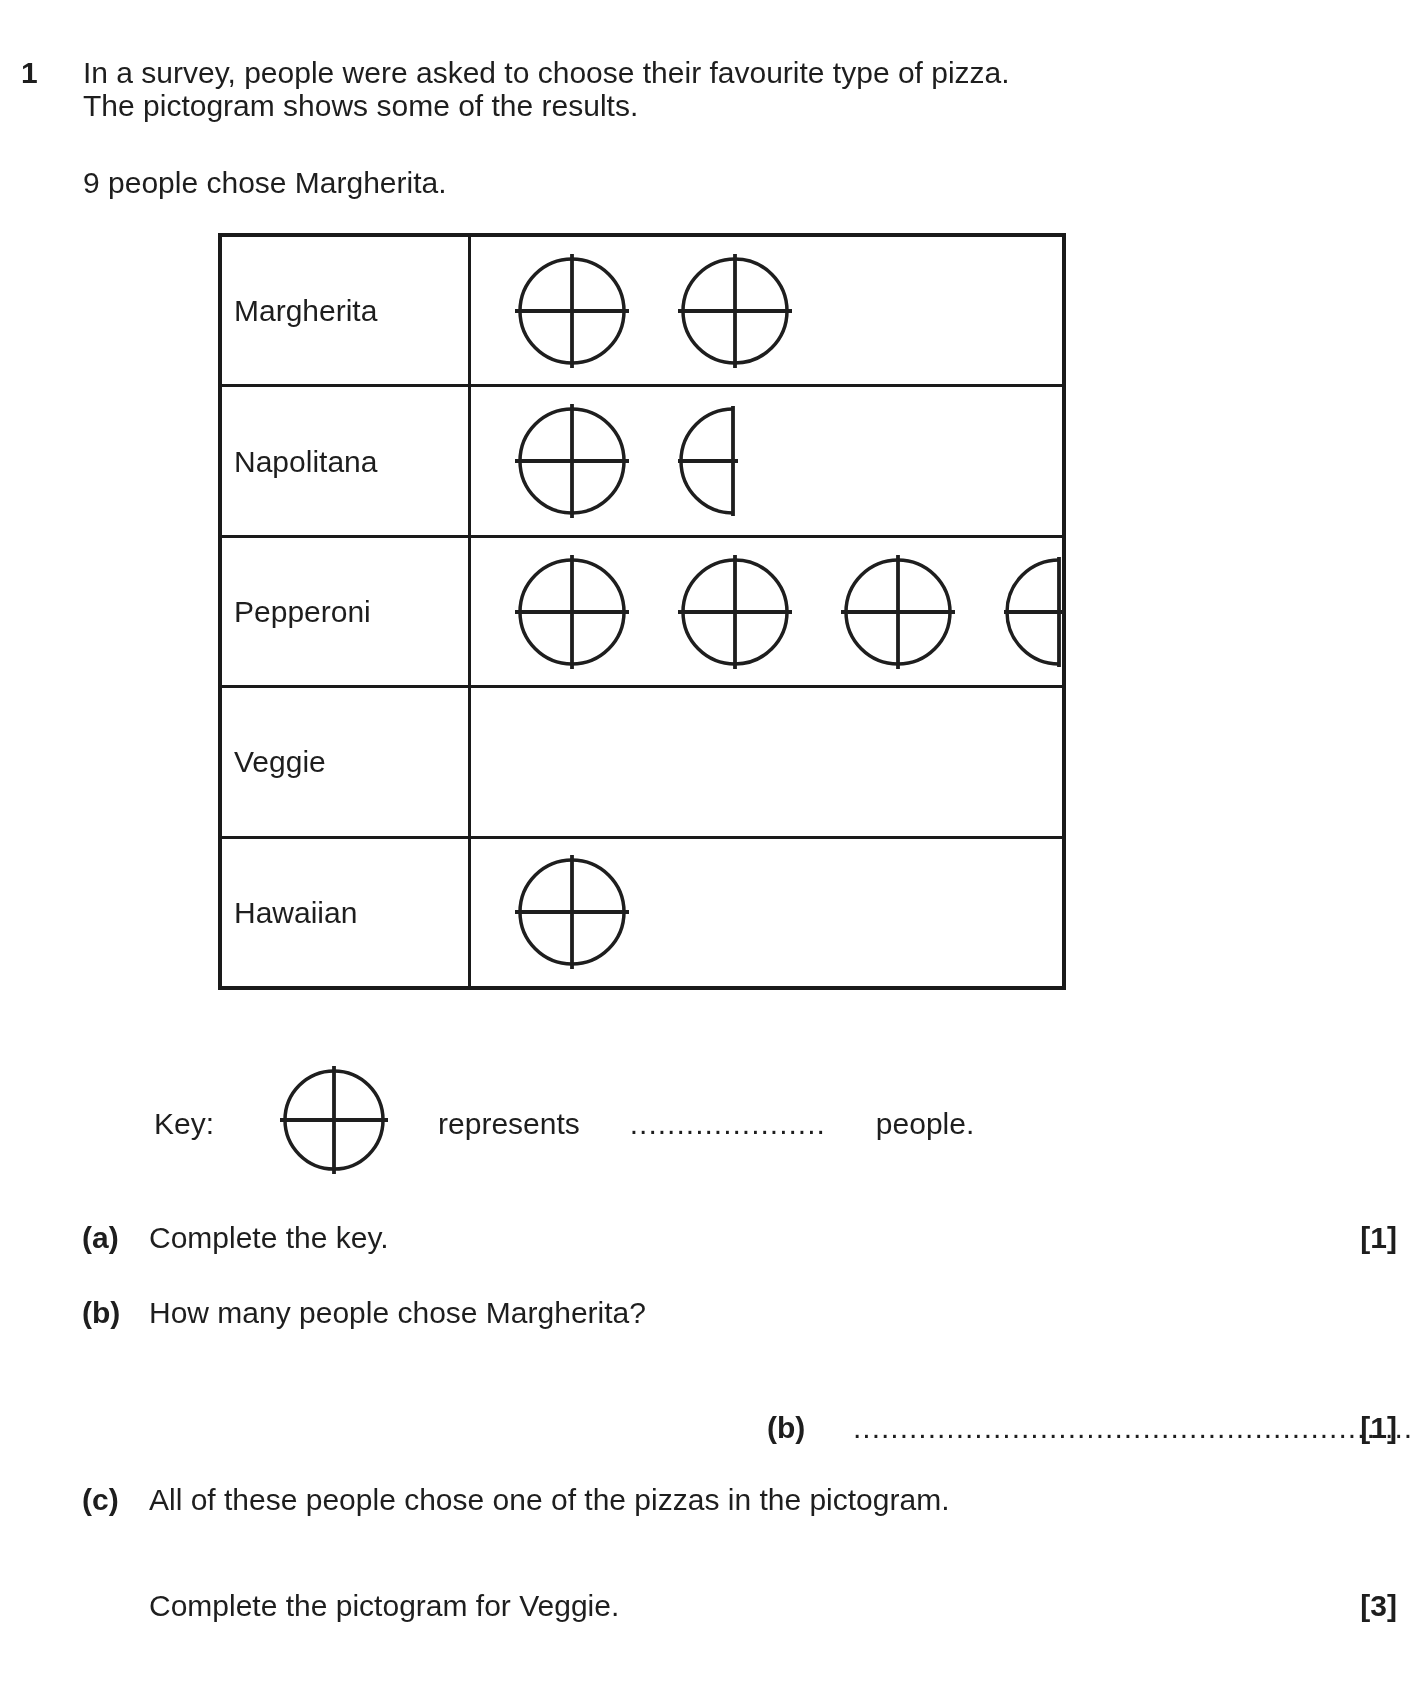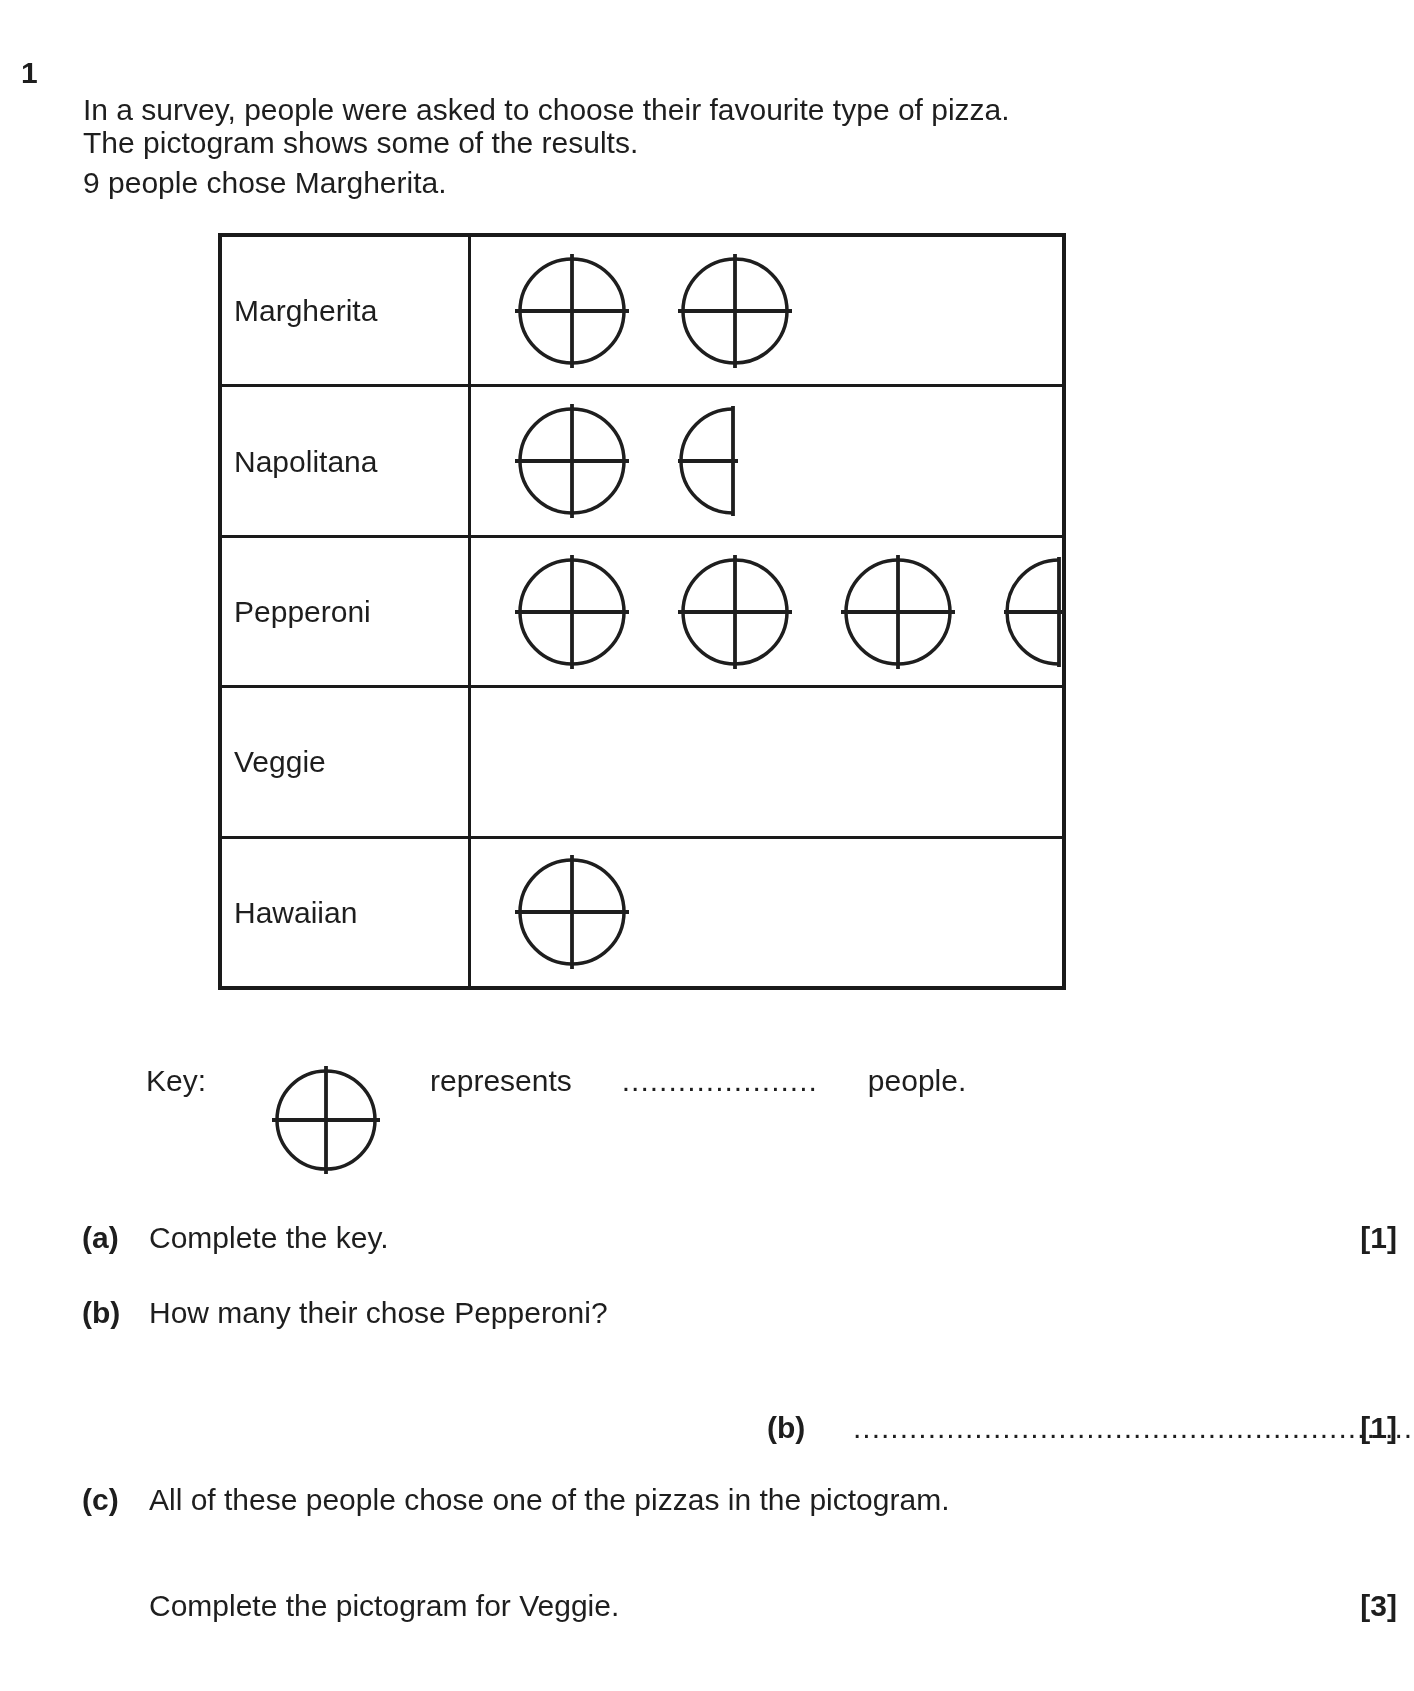--- a/index.html
+++ b/index.html
@@ -34,37 +34,37 @@
     padding-left:12px;box-sizing:border-box;
   }
   .psymbols{
     flex:1;display:flex;align-items:center;
     padding-left:42px;gap:45px;
   }
   .psymbols svg{display:block;}
 
   
   .keyline{
-    position:absolute;left:146px;top:1064px;height:118px;
-    display:flex;gap:40px;
+    position:absolute;left:154px;top:1064px;height:118px;
+    display:flex;align-items:center;gap:40px;
   }
   .keyline .kcircle{margin-left:24px;}
   .keyline .krep{margin-left:8px;}
   .keyline .kdots{margin-left:10px;letter-spacing:1px;}
   .keyline .kpeople{margin-left:10px;}
 
   .dotline{letter-spacing:1px;}
 </style>
 </head>
 <body>
 
 <div id="page">
 
   <div class="abs bold" style="left:21px;top:56px;">1</div>
-  <div class="abs" style="left:83px;top:56px;width:1100px;margin-top:37px;">
+  <div class="abs" style="left:83px;top:56px;width:1100px;">
     <div>In a survey, people were asked to choose their favourite type of pizza.</div>
     <div>The pictogram shows some of the results.</div>
   </div>
   <div class="abs" style="left:83px;top:166px;">9 people chose Margherita.</div>
 
   <div class="ptable" id="ptable">
       <div class="prow divided">
         <div class="plabel">Margherita</div>
         <div class="psymbols">
           <svg width="118" height="118" viewBox="0 0 118 118">
@@ -145,21 +145,21 @@
     <span class="krep">represents</span>
     <span class="kdots">.....................</span>
     <span class="kpeople">people.</span>
   </div>
 
   <div class="abs bold" style="left:82px;top:1221px;">(a)</div>
   <div class="abs" style="left:149px;top:1221px;">Complete the key.</div>
   <div class="marks" style="top:1221px;">[1]</div>
 
   <div class="abs bold" style="left:82px;top:1296px;">(b)</div>
-  <div class="abs" style="left:149px;top:1296px;">How many their chose Pepperoni?</div>
+  <div class="abs" style="left:149px;top:1296px;">How many people chose Margherita?</div>
 
   <div class="abs bold" style="left:767px;top:1411px;">(b)</div>
   <div class="abs dotline" style="left:853px;top:1411px;">............................................................</div>
   <div class="marks" style="top:1411px;">[1]</div>
 
   <div class="abs bold" style="left:82px;top:1483px;">(c)</div>
   <div class="abs" style="left:149px;top:1483px;width:1050px;">
     <div>All of these people chose one of the pizzas in the pictogram.</div>
   </div>
   <div class="abs" style="left:149px;top:1589px;">Complete the pictogram for Veggie.</div>

